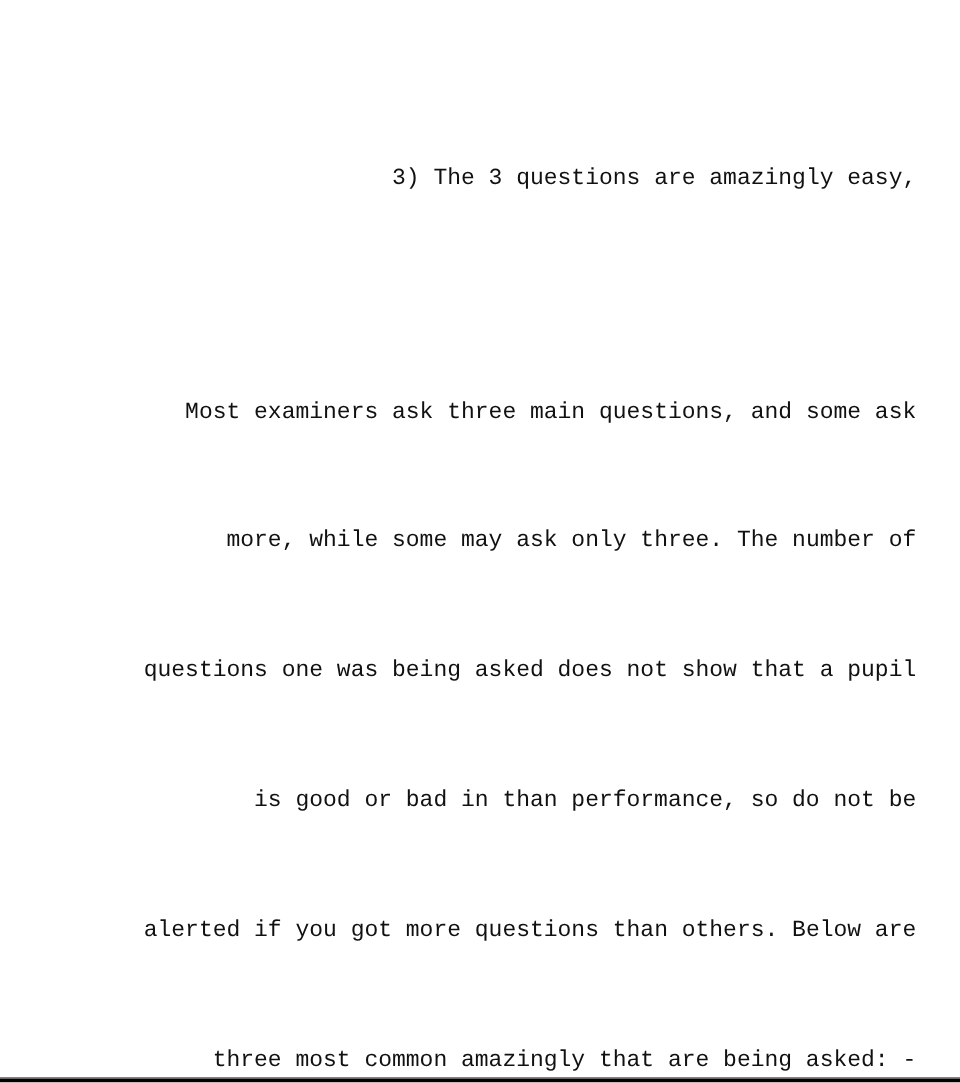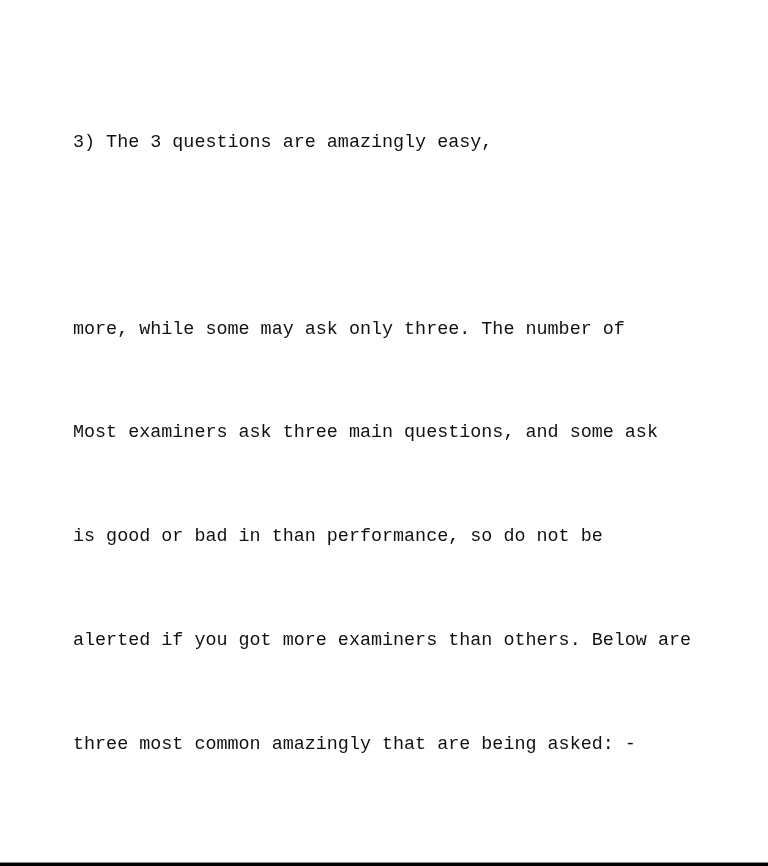--- a/index.html
+++ b/index.html
@@ -21,20 +21,21 @@
       width: 660px;
       font-family: "Liberation Mono", "DejaVu Sans Mono", monospace;
       font-size: 18.4px;
       line-height: 34.6px;
       letter-spacing: 0px;
     }
     .para {
       margin: 0 0 13.5px 0;
       white-space: pre-wrap;
       word-break: normal;
+      text-align: right;
     }
     .line {
       display: block;
       height: 34.6px;
       white-space: pre;
     }
     .bottom-bar {
       position: absolute;
       left: 0;
       right: 0;
@@ -47,22 +48,23 @@
 </head>
 <body>
 
 <div class="page">
 
   <p class="para">
     <span class="line">3) The 3 questions are amazingly easy,</span>
   </p>
 
   <p class="para">
+    <span class="line">Most examiners ask three main questions, and some ask</span>
     <span class="line">more, while some may ask only three. The number of</span>
-    <span class="line">Most examiners ask three main questions, and some ask</span>
+    <span class="line">questions one was being asked does not show that a pupil</span>
     <span class="line">is good or bad in than performance, so do not be</span>
-    <span class="line">alerted if you got more examiners than others. Below are</span>
+    <span class="line">alerted if you got more questions than others. Below are</span>
     <span class="line">three most common amazingly that are being asked: -</span>
   </p>
 
 </div>
 
 <div class="bottom-bar"></div>
 
 </body></html>

